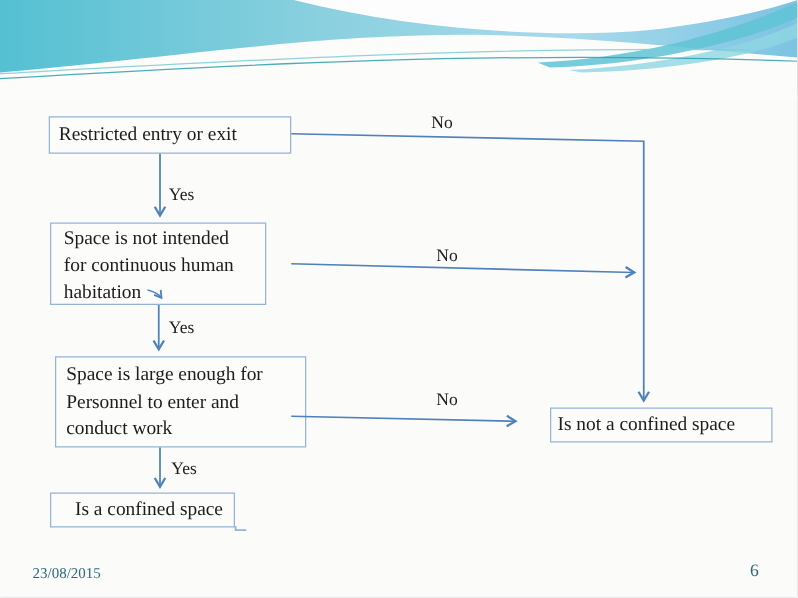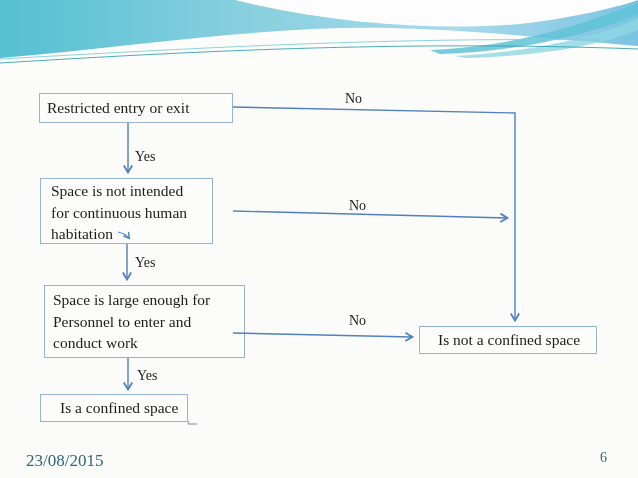--- a/index.html
+++ b/index.html
@@ -13,27 +13,27 @@
   .fc-box{
     position:absolute;box-sizing:border-box;z-index:2;
     border:1.5px solid #95b3d7;background:#fcfcfb;
     color:#1c1c1c;font-size:15.5px;line-height:21.5px;
   }
   .fc-box.single{display:flex;align-items:center;}
   .edge-label{
     position:absolute;z-index:4;color:#1c1c1c;font-size:14px;white-space:nowrap;
   }
   .footer-text{
-    position:absolute;color:#2d6879;font-size:17px;z-index:2;white-space:nowrap;
+    position:absolute;color:#2d6879;font-size:12px;z-index:2;white-space:nowrap;
   }
   #box1{left:39px;top:93px;width:194px;height:30px;padding-left:7px;}
   #box2{left:40px;top:178px;width:173px;height:66px;padding:1px 10px;}
   #box3{left:44px;top:285px;width:201px;height:73px;padding:3px 8px;}
   #box4{left:40px;top:394px;width:148px;height:28px;padding-left:19px;}
-  #box5{left:419px;top:326px;width:178px;height:28px;padding-left:18px;}
+  #box5{left:440px;top:326px;width:178px;height:28px;padding-left:5px;}
   #lbl-yes1{left:135px;top:149px;}
   #lbl-no1{left:345px;top:91px;}
   #lbl-yes2{left:135px;top:255px;}
   #lbl-no2{left:349px;top:198px;}
   #lbl-yes3{left:137px;top:368px;}
   #lbl-no3{left:349px;top:313px;}
   #footer-date{left:26px;top:451px;}
   #footer-page{right:31px;top:450px;font-size:14px;}
 </style>
 </head>

